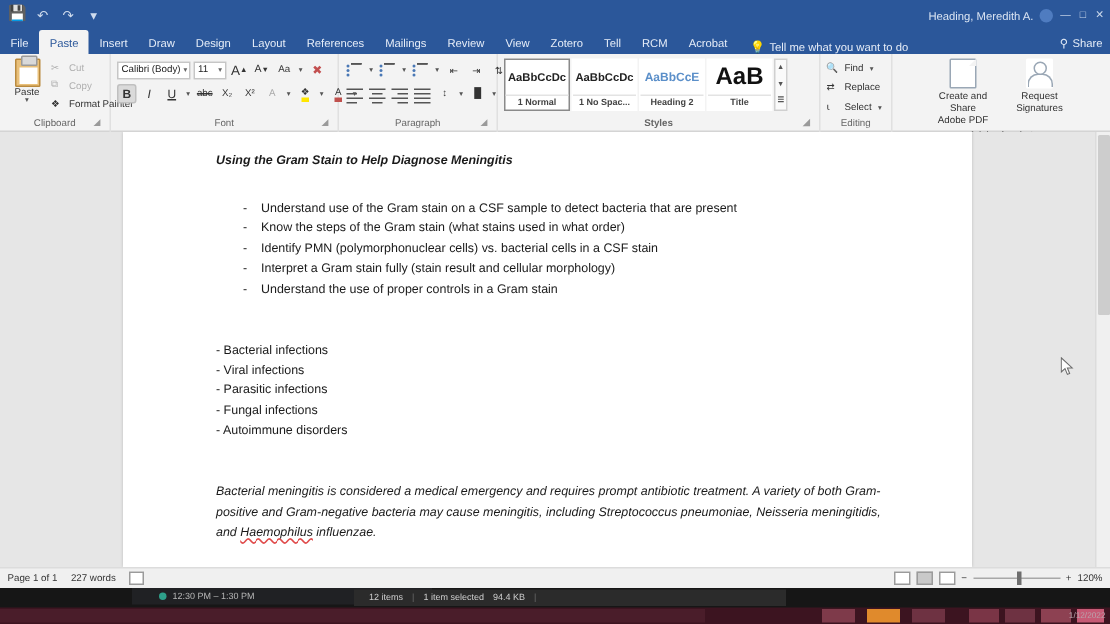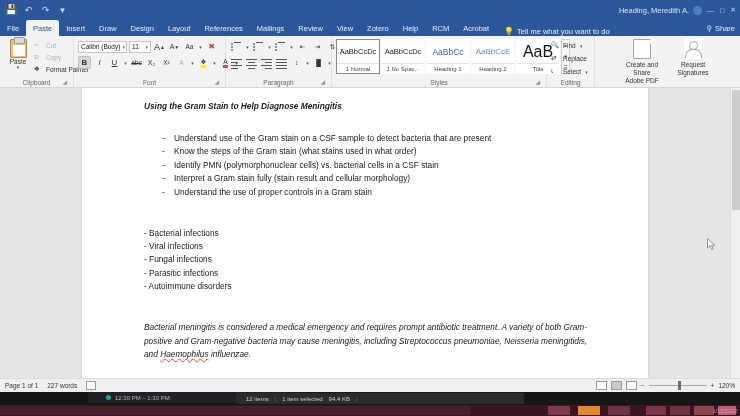--- a/index.html
+++ b/index.html
@@ -322,21 +322,21 @@
     <div class="tab active">Paste</div>
     <div class="tab">Insert</div>
     <div class="tab">Draw</div>
     <div class="tab">Design</div>
     <div class="tab">Layout</div>
     <div class="tab">References</div>
     <div class="tab">Mailings</div>
     <div class="tab">Review</div>
     <div class="tab">View</div>
     <div class="tab">Zotero</div>
-    <div class="tab">Help</div>
+    <div class="tab">Tell</div>
     <div class="tab">RCM</div>
     <div class="tab">Acrobat</div>
     <div class="tellme">
       <span class="bulb">💡</span>
       <span>Tell me what you want to do</span>
     </div>
     <div class="share-btn">
       <span>⚲</span>
       <span>Share</span>
     </div>
@@ -518,34 +518,30 @@
             <div class="dcar">▾</div>
           </div>
         </div>
       </div>
       <div class="grp-label">
         <span>Paragraph</span>
         <span class="grp-launcher">◢</span>
       </div>
     </div>
 
-    <div class="grp" style="width:215px;">
+    <div class="grp" style="width:215px;font-weight:bold;">
       <div class="grp-body">
         <div class="styles-gal">
           <div class="stl sel">
             <div class="stl-prev">AaBbCcDc</div>
             <div class="stl-name">1 Normal</div>
           </div>
           <div class="stl">
             <div class="stl-prev">AaBbCcDc</div>
             <div class="stl-name">1 No Spac...</div>
-          </div>
-          <div class="stl">
-            <div class="stl-prev" style="color:#3d6fa8;font-size:8.5px;">AaBbCc</div>
-            <div class="stl-name">Heading 1</div>
           </div>
           <div class="stl">
             <div class="stl-prev" style="color:#5b8fc9;font-size:8px;">AaBbCcE</div>
             <div class="stl-name">Heading 2</div>
           </div>
           <div class="stl">
             <div class="stl-prev" style="font-size:16px;color:#111;">AaB</div>
             <div class="stl-name">Title</div>
           </div>
           <div class="stl-scroll">
@@ -632,22 +628,22 @@
           <div class="bul">
             <span class="dash">-</span>
             <span class="txt">Understand the use of proper controls in a Gram stain</span>
           </div>
         </div>
         <div class="gap16"></div>
         <div class="gap12"></div>
         <div class="plain-list">
           <div class="pl">- Bacterial infections</div>
           <div class="pl">- Viral infections</div>
+          <div class="pl">- Parasitic infections</div>
           <div class="pl">- Fungal infections</div>
-          <div class="pl">- Parasitic infections</div>
           <div class="pl">- Autoimmune disorders</div>
         </div>
         <div class="gap16"></div>
         <div class="gap12"></div>
         <div class="dt"><span>Bacterial meningitis is considered a medical emergency and requires prompt antibiotic treatment. A variety of both Gram-positive and Gram-negative bacteria may cause meningitis, including Streptococcus pneumoniae, Neisseria meningitidis, and </span><span class="misspell">Haemophilus</span><span> influenzae.</span></div>
 
       </div>
     </div>
     <div class="scroll-v">
       <div class="scroll-thumb"></div>

